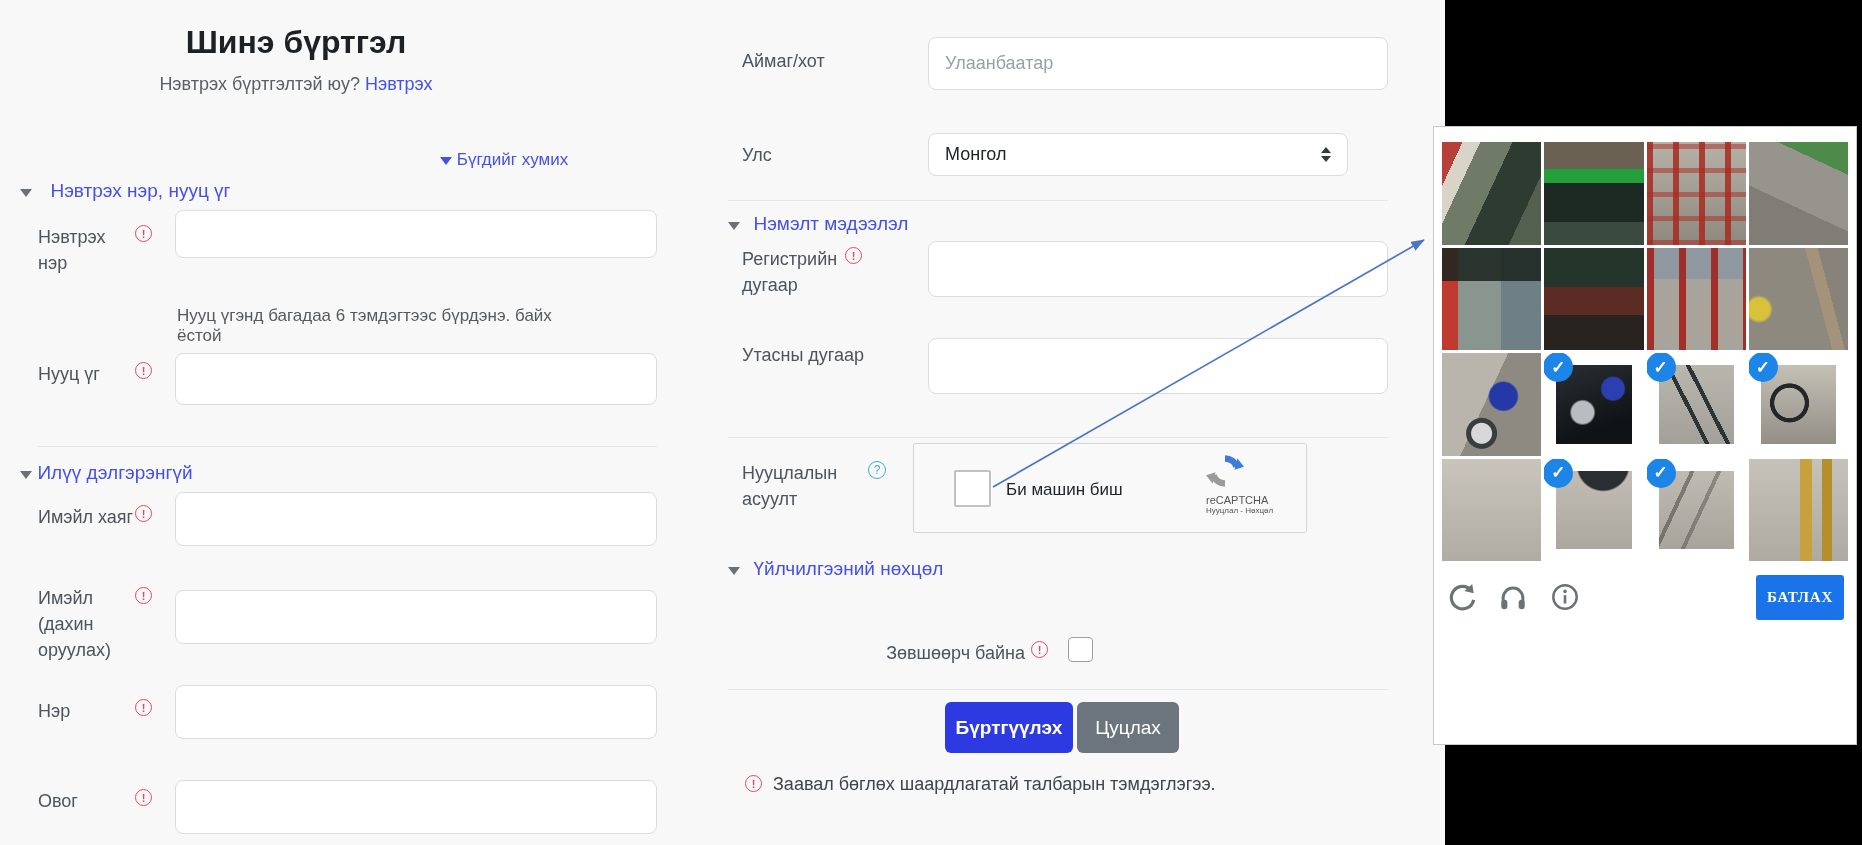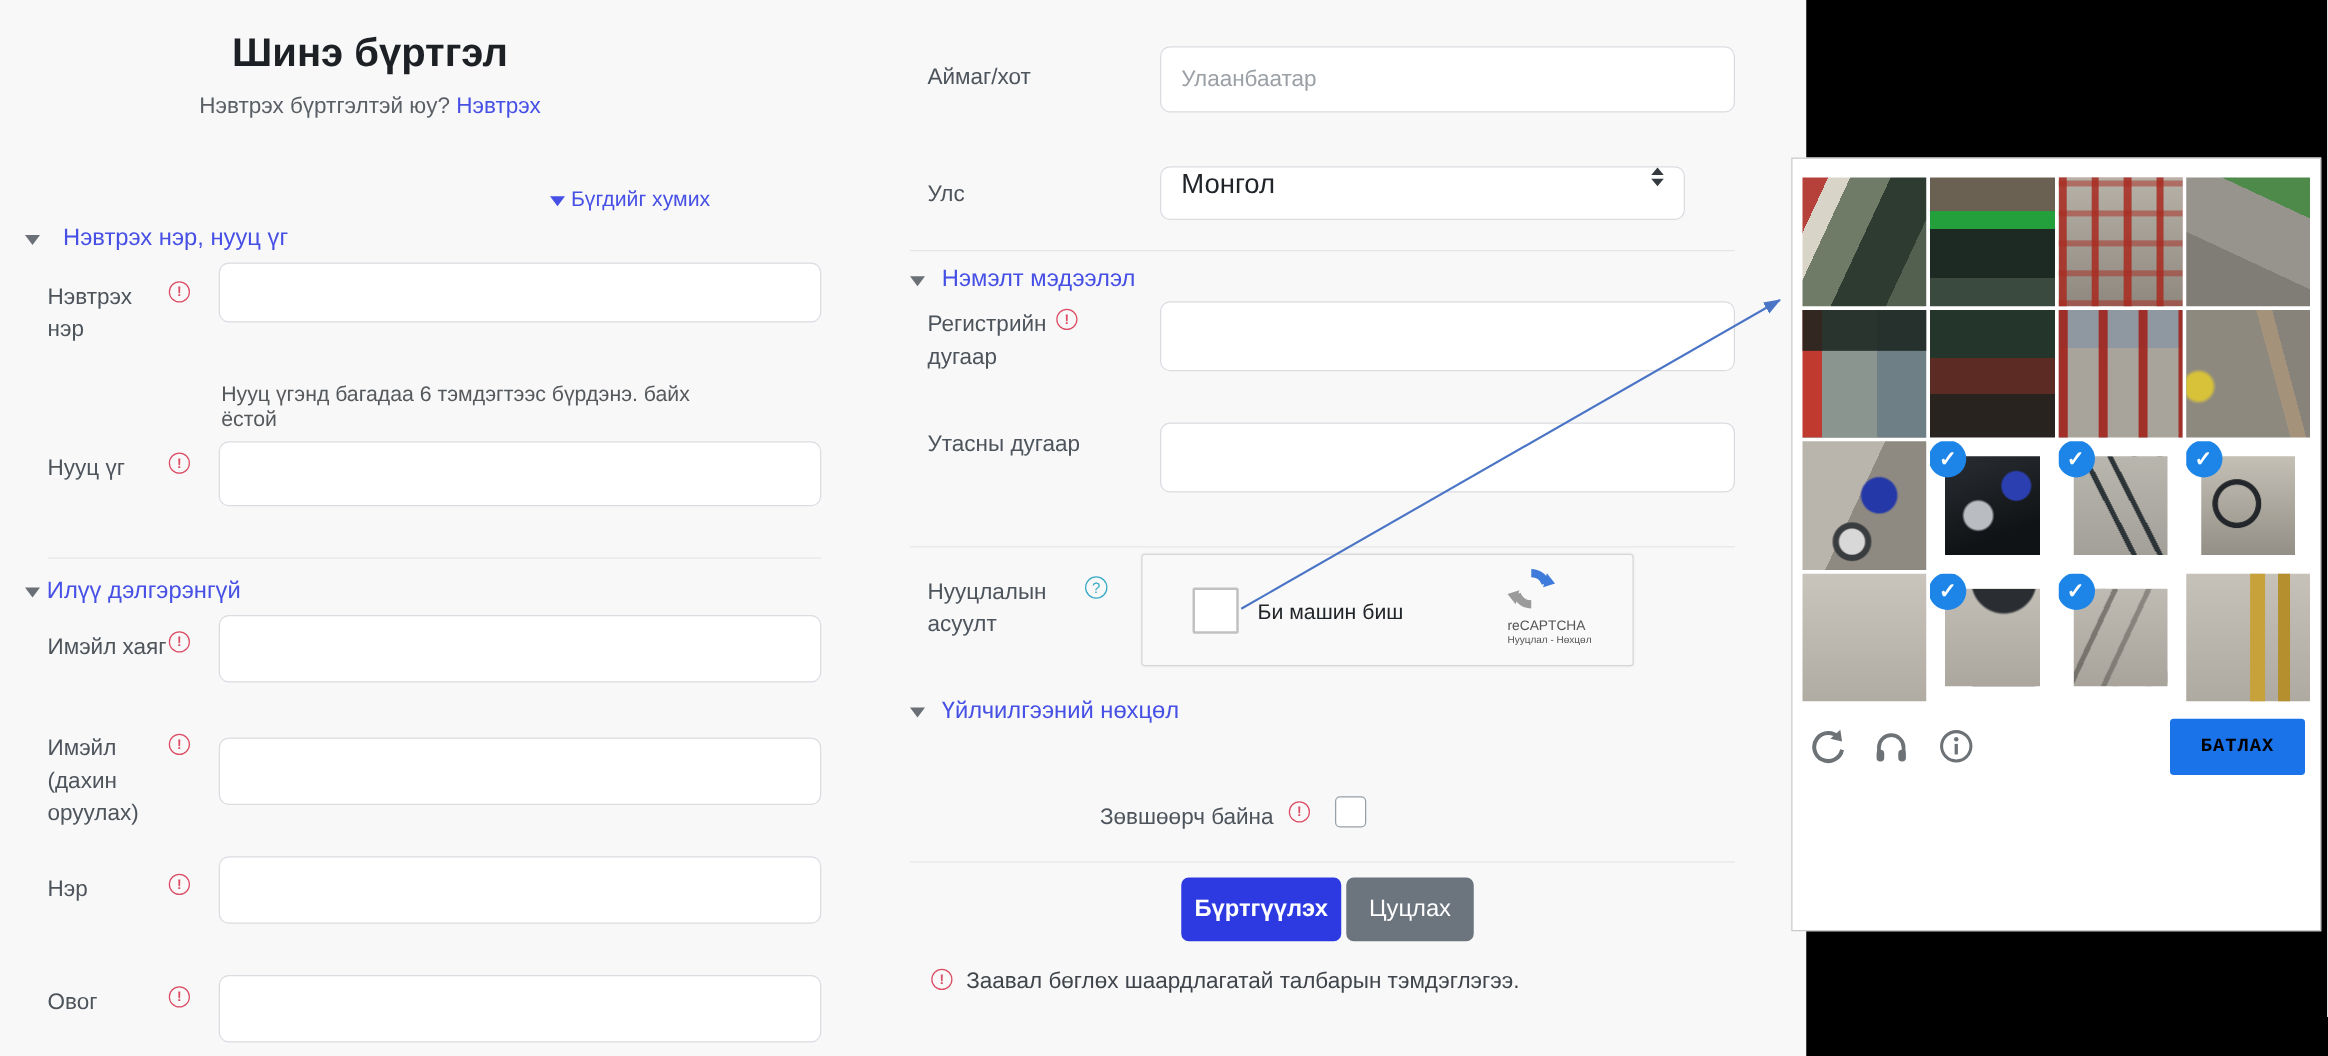--- a/index.html
+++ b/index.html
@@ -24,21 +24,21 @@
   .lbl{font-size:18px;color:var(--label);line-height:1.45}
   .hint{font-size:17px;color:#55595c}
   .inp{background:#fff;border:1px solid var(--input-border);border-radius:8px;font-size:18px;color:#212529;padding:0 16px;outline:none;width:100%;height:100%}
   .inp::placeholder{color:#9aa0a6}
   .inp-wrap{position:absolute}
   .req-icon{display:inline-flex;align-items:center;justify-content:center;width:17px;height:17px;border:1.6px solid var(--required);border-radius:50%;color:var(--required);font-size:11px;font-weight:bold}
   .req-icon::before{content:"!"}
   .help-icon{display:inline-flex;align-items:center;justify-content:center;width:18px;height:18px;border:1.6px solid var(--help);border-radius:50%;color:var(--help);font-size:12px}
   .help-icon::before{content:"?"}
   .divider{position:absolute;height:1px;background:var(--divider)}
-  .selectbox{position:absolute;background:#fff;border:1px solid var(--input-border);border-radius:8px;display:flex;align-items:flex-start;padding:0 16px;font-size:22px;color:#212529;cursor:pointer}
+  .selectbox{position:absolute;background:#fff;border:1px solid var(--input-border);border-radius:8px;display:flex;align-items:center;padding:0 16px;font-size:18px;color:#212529;cursor:pointer}
   .sel-arrows{margin-left:auto;display:flex;flex-direction:column;gap:3px}
   .sel-arrows i{width:0;height:0;border-left:5px solid transparent;border-right:5px solid transparent}
   .sel-arrows i.up{border-bottom:6px solid #343a40}
   .sel-arrows i.dn{border-top:6px solid #343a40}
   .btn{position:absolute;border:none;border-radius:6px;color:#fff;font-size:19px;font-family:inherit;cursor:pointer}
   .btn.primary{background:var(--primary);font-weight:bold}
   .btn.secondary{background:var(--secondary)}
   .checkbox{position:absolute;background:#fff;border:1.6px solid #98a0a6;border-radius:4px;cursor:pointer}
 
   
@@ -56,21 +56,21 @@
   .chal-title{font-size:30px;font-weight:bold;line-height:1.1}
   .chal-sub{font-size:17px;margin-top:5px}
   .chal-grid{margin-top:7px;height:419px;display:grid;grid-template-columns:repeat(4,1fr);grid-template-rows:repeat(4,1fr);gap:3px;background:#fff}
   .tile{position:relative;cursor:pointer;overflow:hidden}
   .tile.selected{background:#fff}
   .tile-img{position:absolute;inset:12px}
   .check{position:absolute;top:-1px;left:-1px;width:30px;height:30px;border-radius:50%;background:var(--check);display:flex;align-items:center;justify-content:center;z-index:2}
   .check::after{content:"✓";color:#fff;font-weight:bold;font-size:17px}
   .chal-toolbar{margin-top:12px;height:48px;display:flex;align-items:center;gap:22px;padding:0 4px}
   .tool-icon{width:30px;height:30px;cursor:pointer;flex:0 0 auto}
-  .verify-btn{margin-left:auto;width:108px;height:45px;background:var(--verify);color:#000000;border:none;border-radius:3px;font-size:15px;font-weight:bold;letter-spacing:.8px;font-family:Liberation Mono, monospace;cursor:pointer}
+  .verify-btn{margin-left:auto;width:88px;height:45px;background:var(--verify);color:#ffffff;border:none;border-radius:3px;font-size:15px;font-weight:bold;letter-spacing:.8px;font-family:Liberation Serif, serif;cursor:pointer}
 
   
   .s0{background:linear-gradient(115deg,#b5413a 0 14%,#d9d4c8 14% 26%,#6f7b66 26% 48%,#2e3b31 48% 78%,#54604f 78%)}
   .s1{background:linear-gradient(180deg,#6b6152 0 26%,#23a03c 26% 40%,#1d2a24 40% 78%,#3a4a3e 78%)}
   .s2{background:repeating-linear-gradient(90deg,rgba(168,42,32,.85) 0 6px,rgba(0,0,0,0) 6px 26px),repeating-linear-gradient(0deg,rgba(168,42,32,.5) 0 5px,rgba(0,0,0,0) 5px 24px),linear-gradient(#b7b2a8,#8e887e)}
   .s3{background:linear-gradient(205deg,#4e8a4a 0 22%,#96948c 22% 60%,#7f7d75 60%)}
   .s4{background:linear-gradient(180deg,rgba(25,35,30,.85) 0 32%,rgba(25,35,30,0) 32%),linear-gradient(90deg,#c03a30 0 16%,#8a958f 16% 60%,#6e7f85 60%)}
   .s5{background:linear-gradient(180deg,#24352c 0 38%,#5c2c24 38% 66%,#292320 66%)}
   .s6{background:repeating-linear-gradient(90deg,rgba(160,35,28,.9) 0 7px,rgba(0,0,0,0) 7px 32px),linear-gradient(180deg,#8f98a0 0 30%,#a9a49b 30%)}
   .s7{background:radial-gradient(circle at 10% 60%,#d8c23a 0 10%,rgba(0,0,0,0) 13%),linear-gradient(75deg,#8d897f 0 66%,#a4937a 66% 76%,#87837a 76%)}
@@ -200,21 +200,21 @@
       <div class="terms">Нууцлал - Нөхцөл</div>
     </div>
   </div>
 
   <div class="abs" style="left:728px;top:558px">
     <span class="tri"></span>
     <span class="sec-head" style="margin-left:9px">Үйлчилгээний нөхцөл</span>
   </div>
 
 
-  <div class="abs lbl" style="left:880px;top:640px;width:145px;text-align:left">Зөвшөөрч байна</div>
+  <div class="abs lbl" style="left:880px;top:640px;width:145px;text-align:right">Зөвшөөрч байна</div>
   <span class="abs req-icon" style="left:1031px;top:641px"></span>
   <div class="checkbox" style="left:1068px;top:637px;width:25px;height:25px"></div>
 
   <div class="divider" style="left:728px;top:689px;width:660px"></div>
 
   <button class="btn primary" style="left:945px;top:702px;width:128px;height:51px">Бүртгүүлэх</button>
   <button class="btn secondary" style="left:1077px;top:702px;width:102px;height:51px">Цуцлах</button>
 
   <span class="abs req-icon" style="left:745px;top:775px"></span>
   <div class="abs" style="left:773px;top:774px;font-size:18px;color:#3f454b">Заавал бөглөх шаардлагатай талбарын тэмдэглэгээ.</div>

